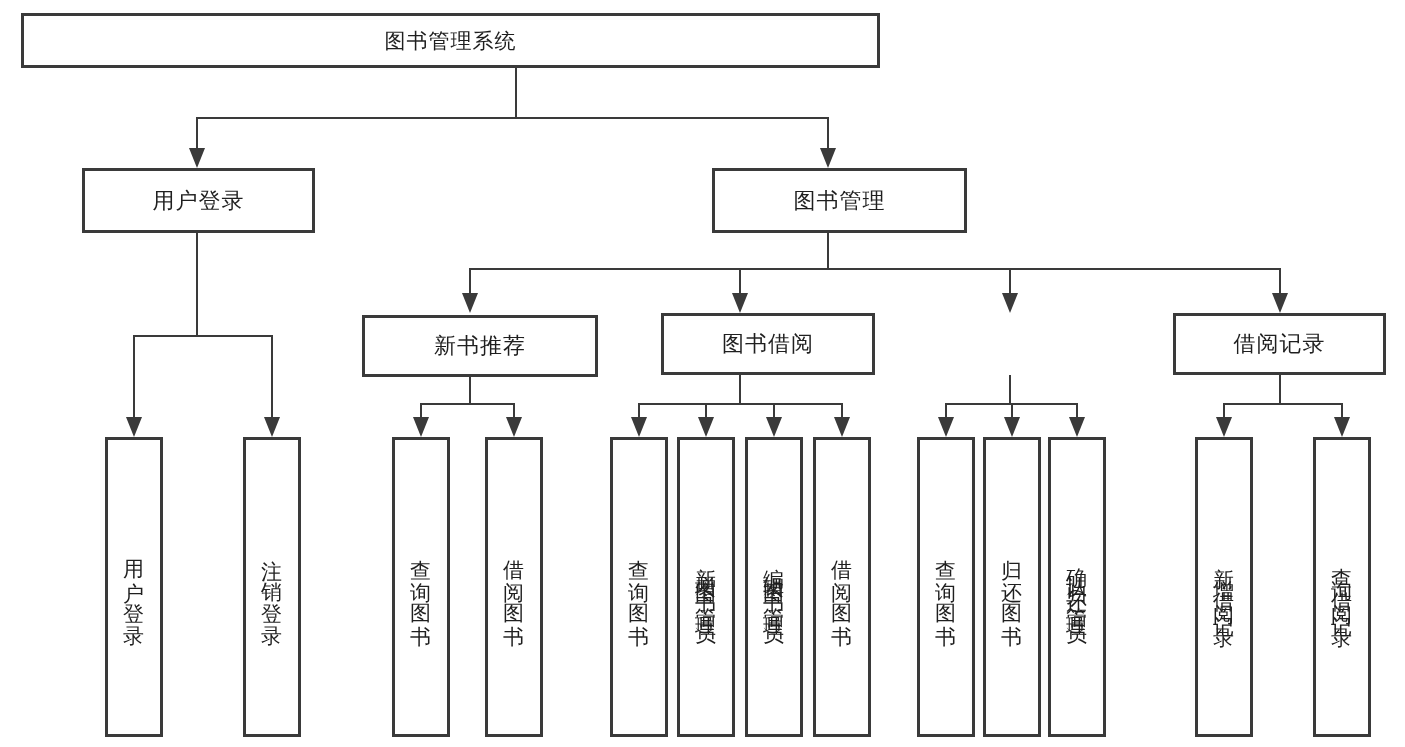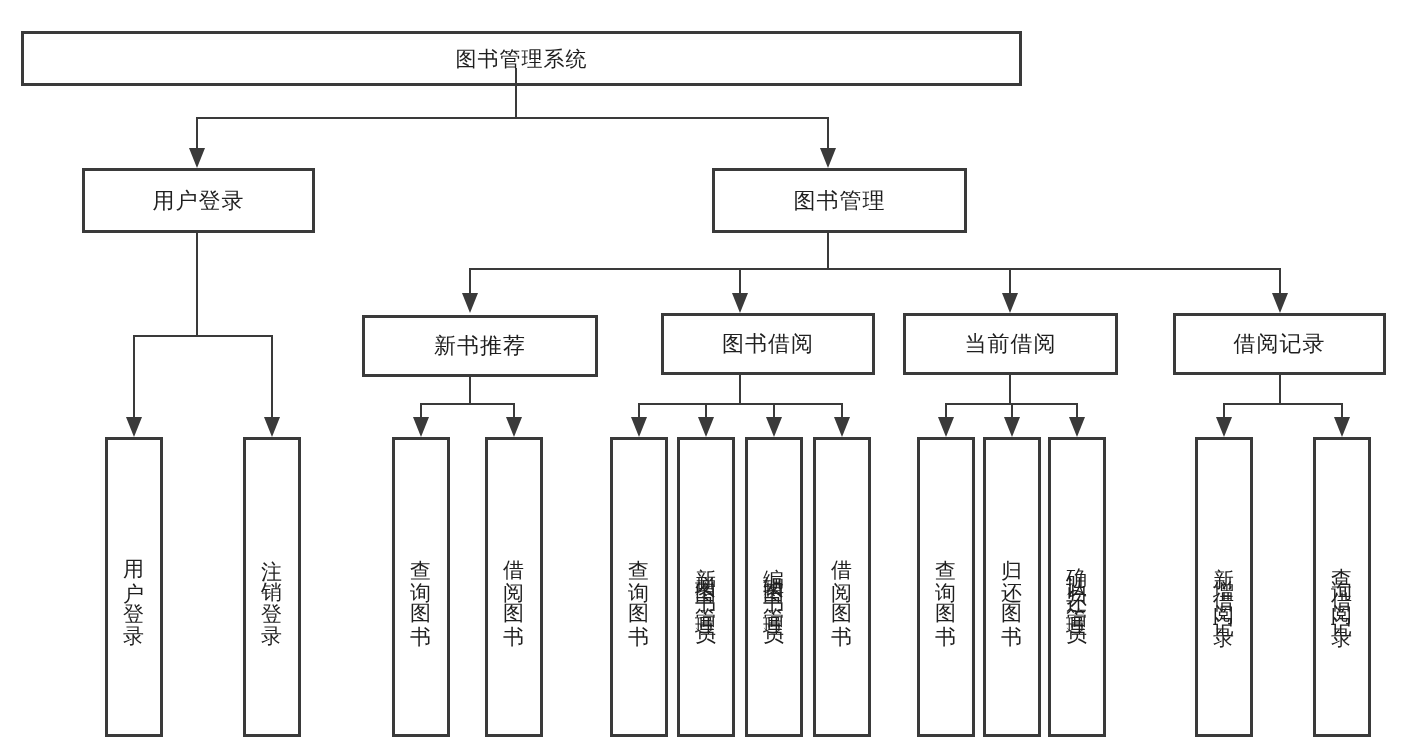--- a/index.html
+++ b/index.html
@@ -35,21 +35,21 @@
   .watermark{
     position:absolute;top:714px;right:12px;font-size:21px;color:#b9bbbd;
     letter-spacing:1px;z-index:5;
   }
 </style>
 </head>
 <body>
 
 <div id="canvas">
 
-  <div class="box root" style="left:21px;top:31px;width:1001px;height:55px">
+  <div class="box root" style="left:21px;top:13px;width:859px;height:55px">
     <span>图书管理系统</span>
   </div>
 
   <div class="v" style="left:515px;top:68px;height:51px"></div>
   <div class="h" style="left:196px;top:117px;width:633px"></div>
   <div class="v" style="left:196px;top:117px;height:33px"></div>
   <div class="arrow" style="left:189px;top:148px"></div>
   <div class="v" style="left:827px;top:117px;height:33px"></div>
   <div class="arrow" style="left:820px;top:148px"></div>
 
@@ -76,23 +76,20 @@
   <div class="v" style="left:1009px;top:268px;height:27px"></div>
   <div class="arrow" style="left:1002px;top:293px"></div>
   <div class="v" style="left:1279px;top:268px;height:27px"></div>
   <div class="arrow" style="left:1272px;top:293px"></div>
 
   <div class="box" style="left:362px;top:315px;width:236px;height:62px">
     <span>新书推荐</span>
   </div>
   <div class="box" style="left:661px;top:313px;width:214px;height:62px">
     <span>图书借阅</span>
-  </div>
-  <div class="box" style="left:903px;top:313px;width:215px;height:62px">
-    <span>当前借阅</span>
   </div>
   <div class="box" style="left:1173px;top:313px;width:213px;height:62px">
     <span>借阅记录</span>
   </div>
 
   <div class="v" style="left:469px;top:375px;height:30px"></div>
   <div class="v" style="left:739px;top:375px;height:30px"></div>
   <div class="v" style="left:1009px;top:375px;height:30px"></div>
   <div class="v" style="left:1279px;top:375px;height:30px"></div>
 

